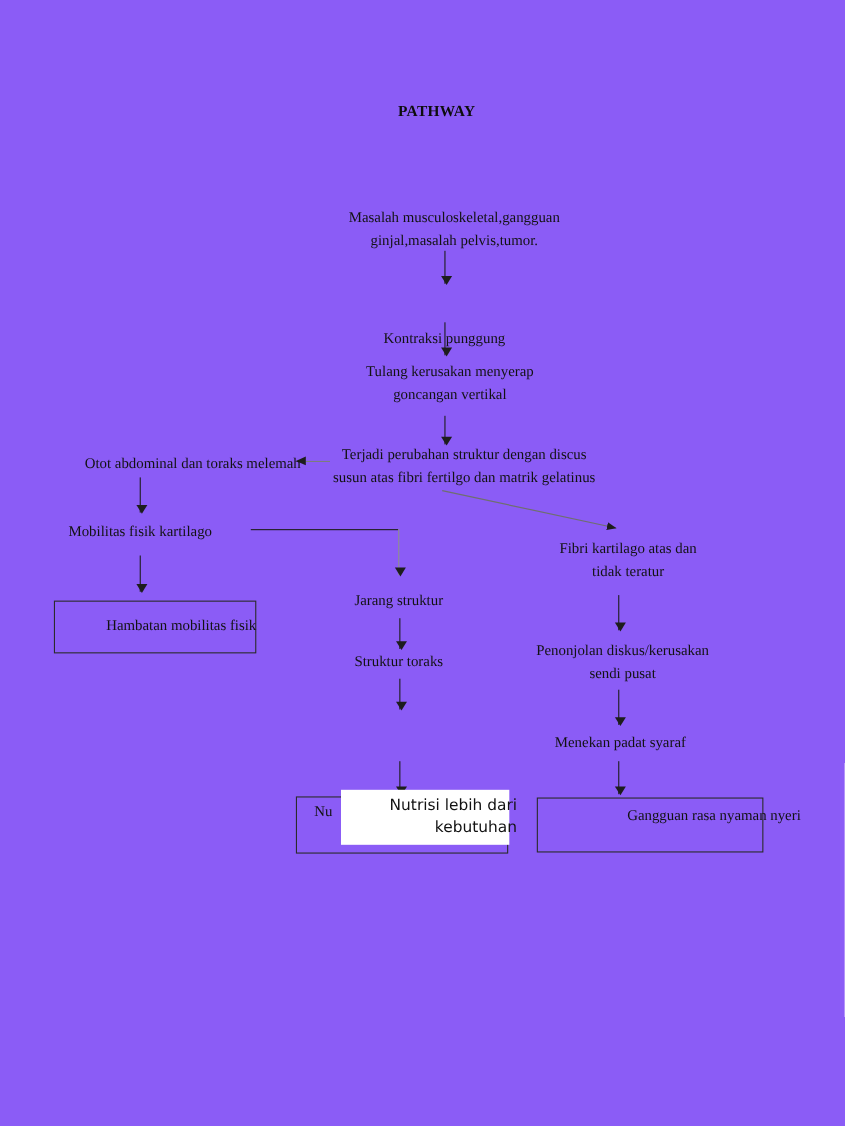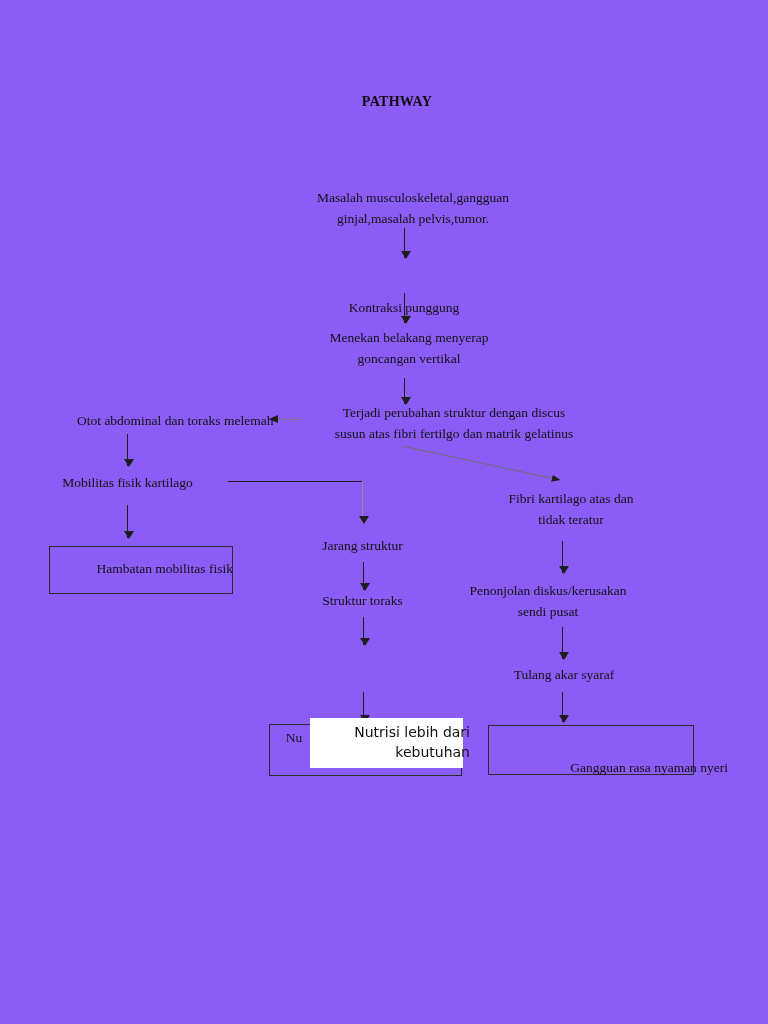--- a/index.html
+++ b/index.html
@@ -118,26 +118,26 @@
 
   <div class="node" style="left:283px; top:188px; width:260px;">Masalah musculoskeletal,gangguan
 ginjal,masalah pelvis,tumor.</div>
 
   <div class="v-arrow" style="left:404px; top:228px; height:30px;"></div>
 
   <div class="node" style="left:304px; top:266px; width:200px;margin-top:32px;">Kontraksi punggung</div>
 
   <div class="v-arrow" style="left:404px; top:293px; height:30px;"></div>
 
-  <div class="node" style="left:309px; top:328px; width:200px;">Menekan belakang menyerap
+  <div class="node" style="left:309px; top:328px; width:200px;">Tulang kerusakan menyerap
 goncangan vertikal</div>
 
   <div class="v-arrow" style="left:404px; top:378px; height:26px;"></div>
 
-  <div class="node" style="left:309px; top:403px; width:290px;text-align:center;">Terjadi perubahan struktur dengan discus
+  <div class="node" style="left:277px; top:403px; width:290px;text-align:center;">Terjadi perubahan struktur dengan discus
 susun atas fibri fertilgo dan matrik gelatinus</div>
 
   <div class="left-arrow" style="left:278px; top:419px; width:22px;"></div>
 
   <div class="node" style="left:38px; top:411px; width:236px; text-align:left;margin-left:39px;">Otot abdominal dan toraks melemah</div>
 
   <div class="v-arrow" style="left:127px; top:434px; height:32px;"></div>
 
   <div class="node" style="left:40px; top:473px; width:175px;">Mobilitas fisik kartilago</div>
 
@@ -174,25 +174,25 @@
 
   <div class="box" style="left:310px; top:718px; width:153px; height:50px; border-color:#ffffff; background:#ffffff; border-width:0;"></div>
   <div class="box-label sans-label" style="left:310px; top:722px; width:160px;">Nutrisi lebih dari
 kebutuhan</div>
 
   <div class="node" style="left:476px; top:489px; width:190px;">Fibri kartilago atas dan
 tidak teratur</div>
 
   <div class="v-arrow" style="left:562px; top:541px; height:32px;"></div>
 
-  <div class="node" style="left:448px; top:581px; width:200px;">Penonjolan diskus/kerusakan
+  <div class="node" style="left:466px; top:581px; width:200px;">Penonjolan diskus/kerusakan
 sendi pusat</div>
 
   <div class="v-arrow" style="left:562px; top:627px; height:32px;"></div>
 
-  <div class="node" style="left:474px; top:665px; width:180px;">Tulang akar syaraf</div>
+  <div class="node" style="left:474px; top:665px; width:180px;">Menekan padat syaraf</div>
 
   <div class="v-arrow" style="left:562px; top:692px; height:30px;"></div>
 
   <div class="box" style="left:488px; top:725px; width:206px; height:50px;"></div>
-  <div class="box-label" style="left:488px; top:731px; width:240px;margin-top:27px;">Gangguan rasa nyaman nyeri</div>
+  <div class="box-label" style="left:488px; top:731px; width:240px;">Gangguan rasa nyaman nyeri</div>
 
 </div>
 
 </body></html>

